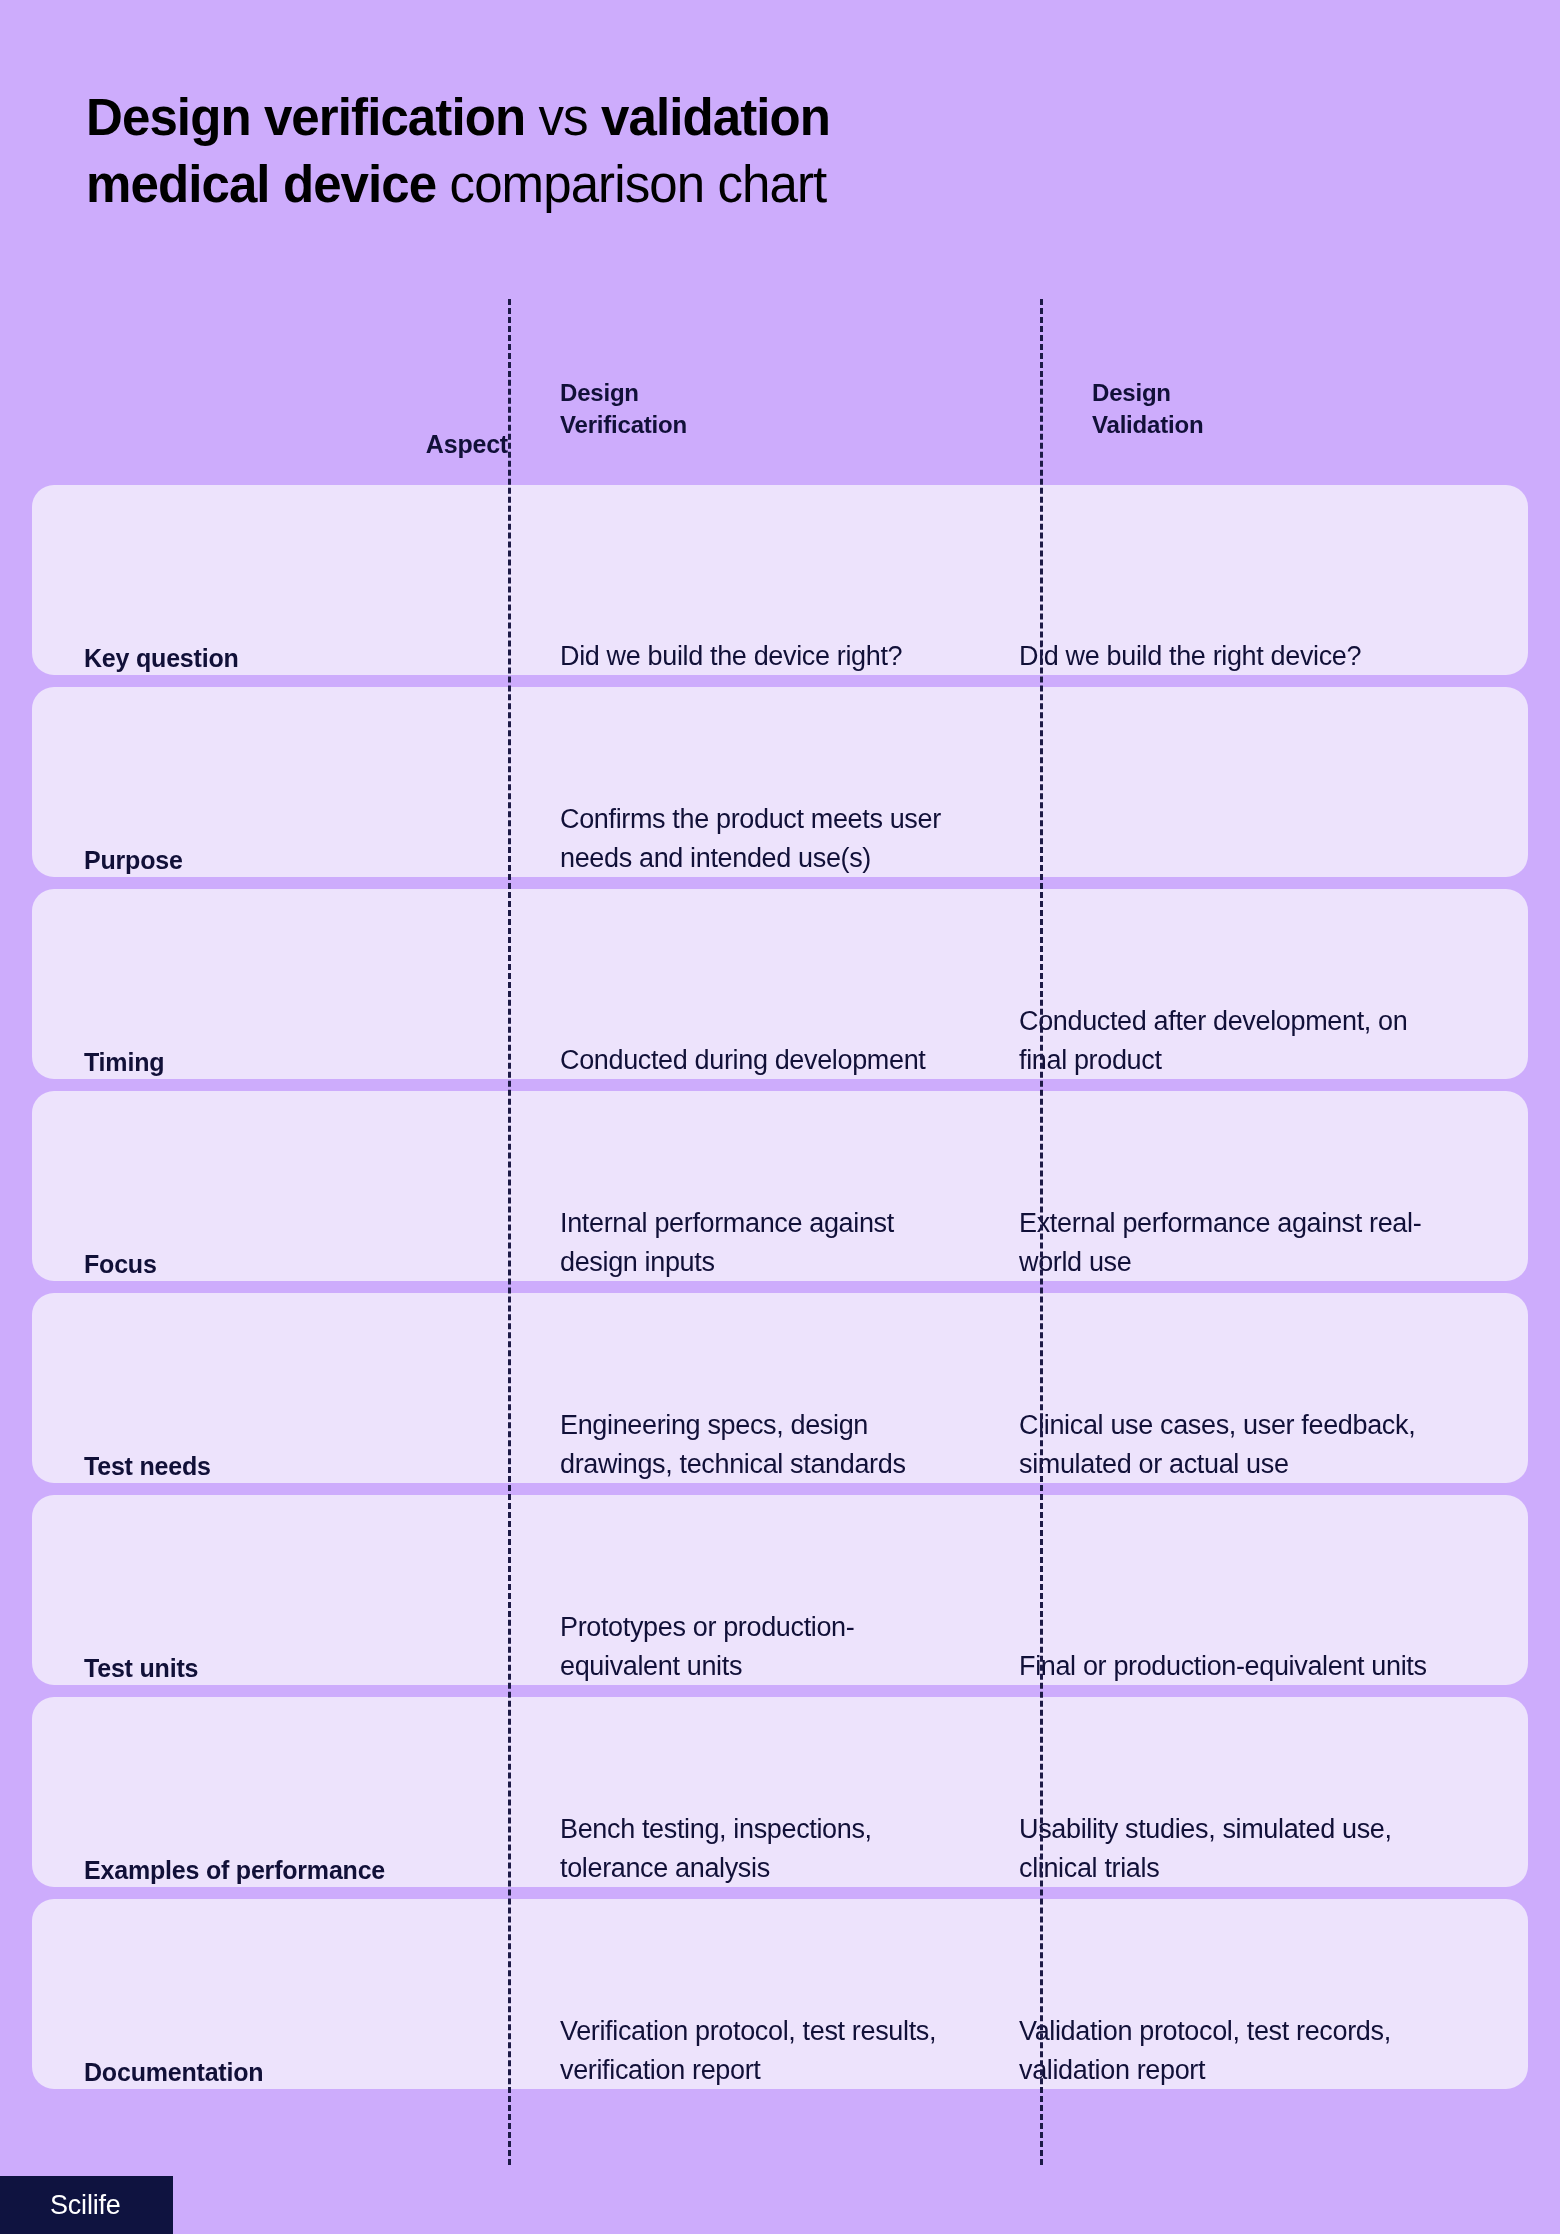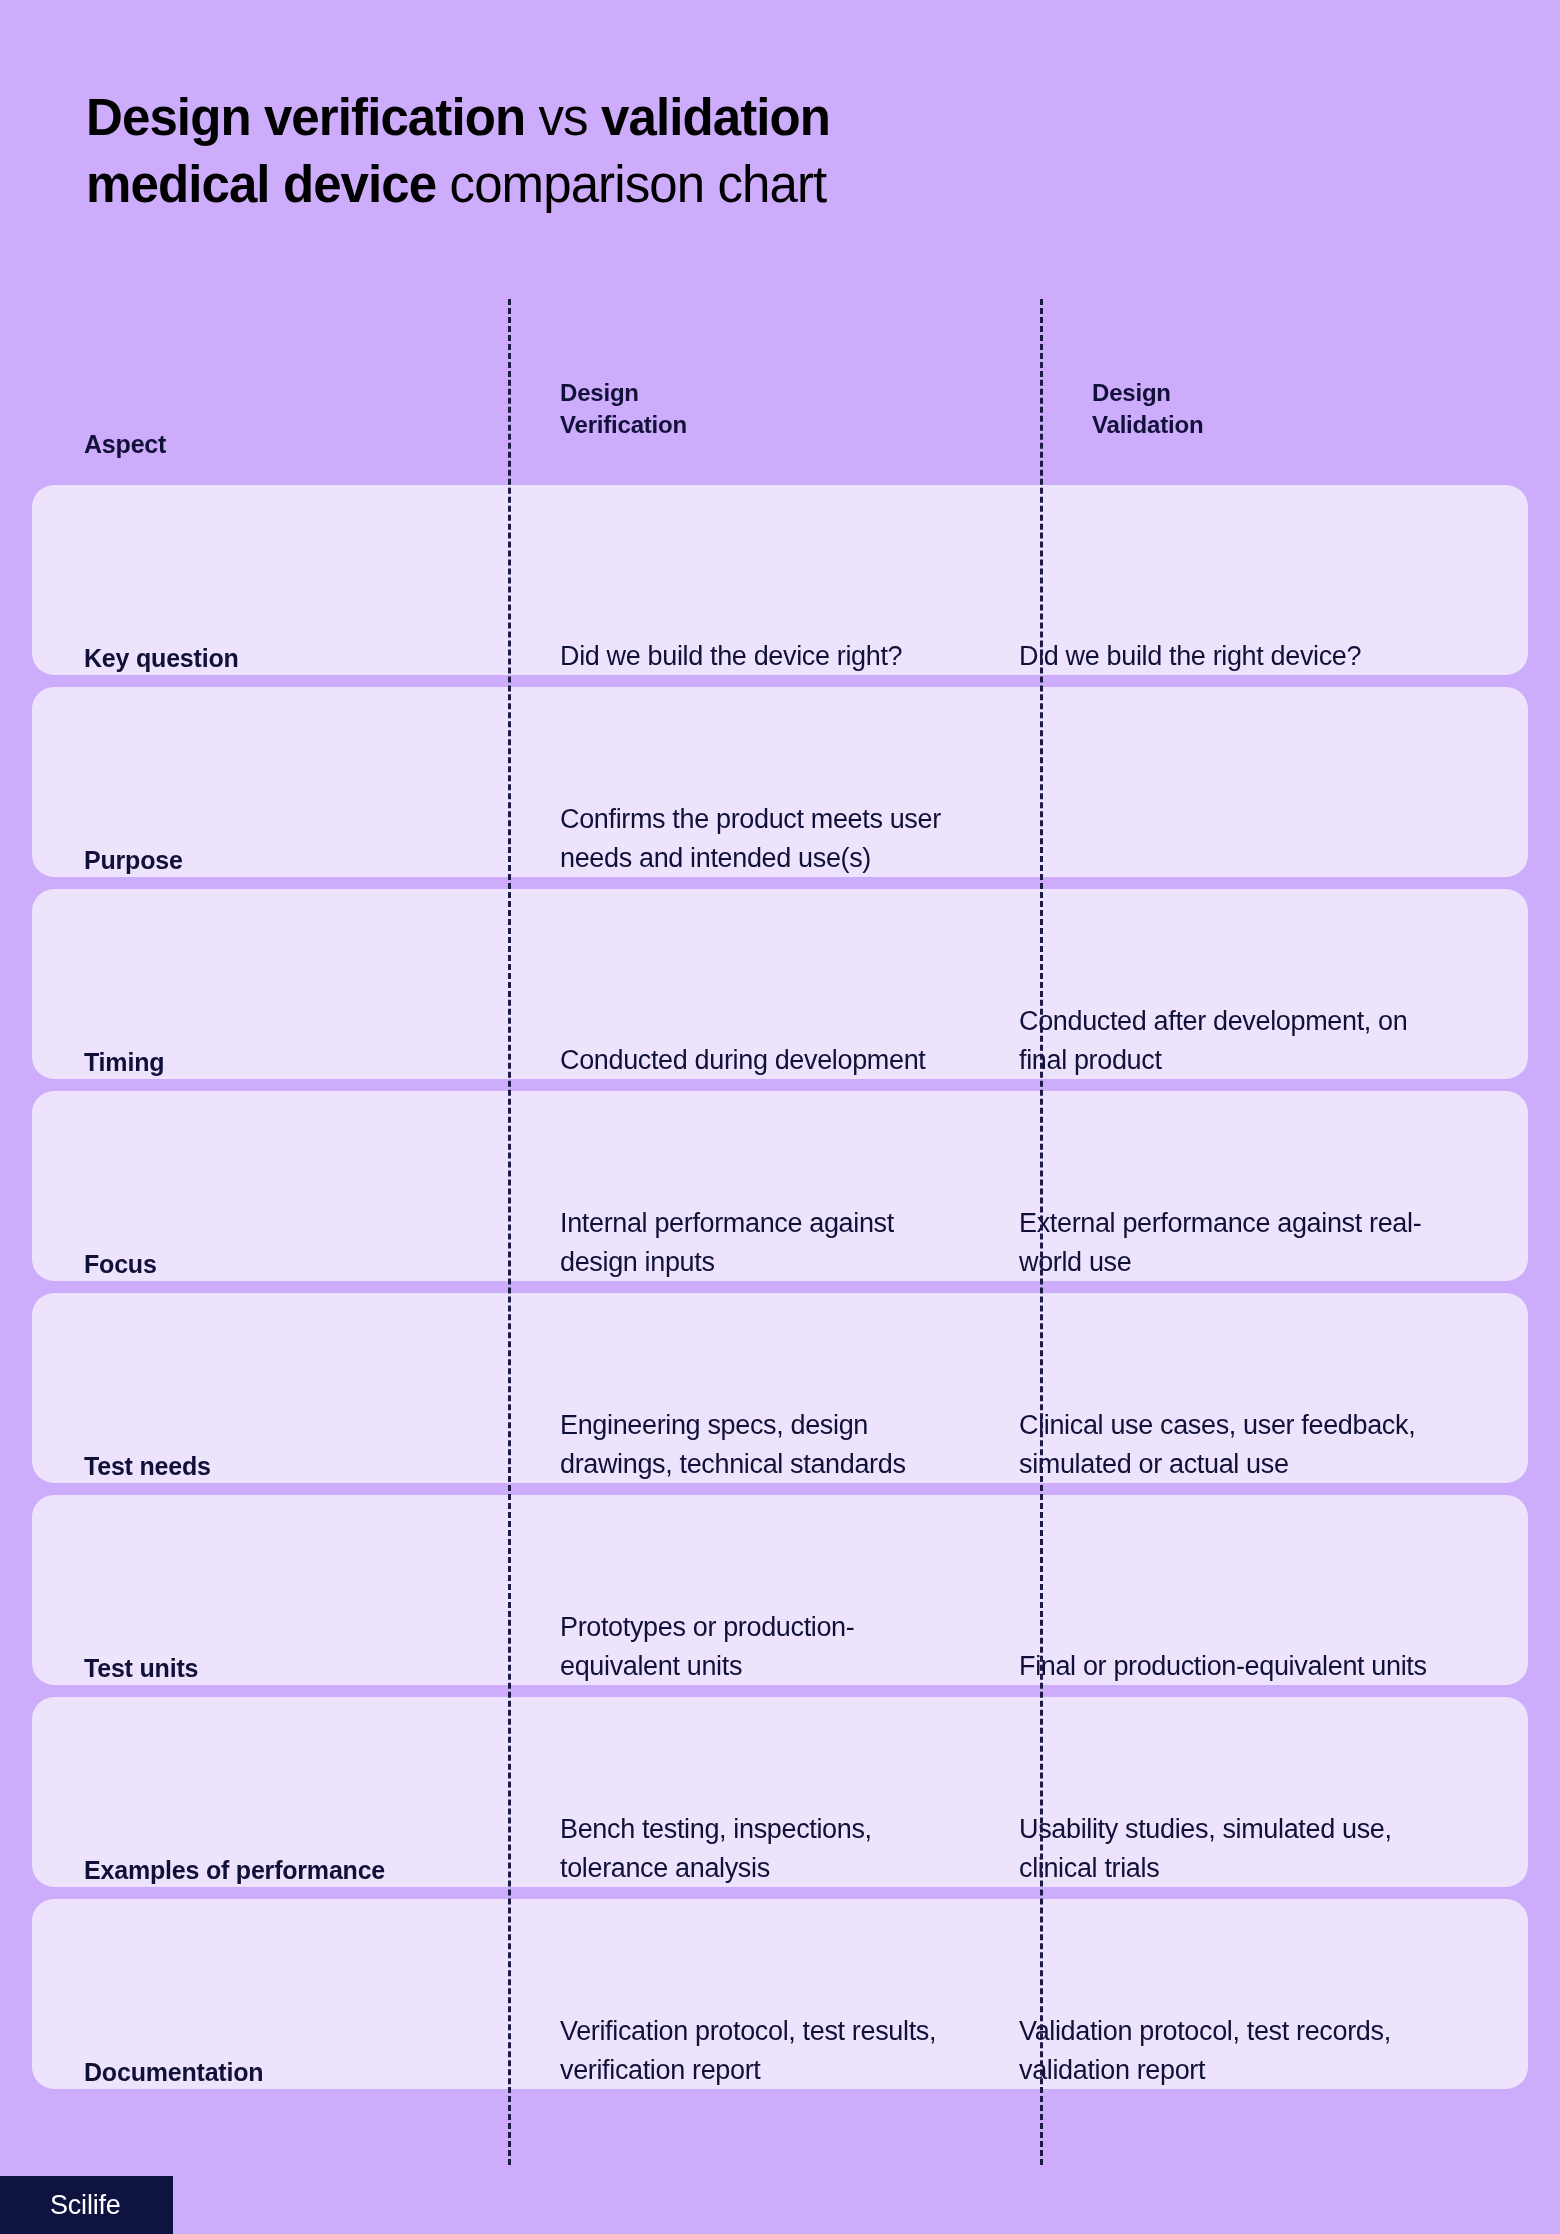--- a/index.html
+++ b/index.html
@@ -62,20 +62,21 @@
   }
   .header-row .c0 { width: 476px; padding-left: 52px; }
   .header-row .c1 { width: 532px; padding-left: 52px; }
   .header-row .c2 { width: 488px; padding-left: 52px; }
 
   .h-aspect {
     font-size: 25px;
     font-weight: 800;
     letter-spacing: -0.2px;
     padding-bottom: 4px;
+    text-align: right;
   }
   .h-col {
     font-size: 24px;
     font-weight: 800;
     line-height: 1.34;
     letter-spacing: -0.2px;
     padding-bottom: 22px;
   }
 
   .row {

